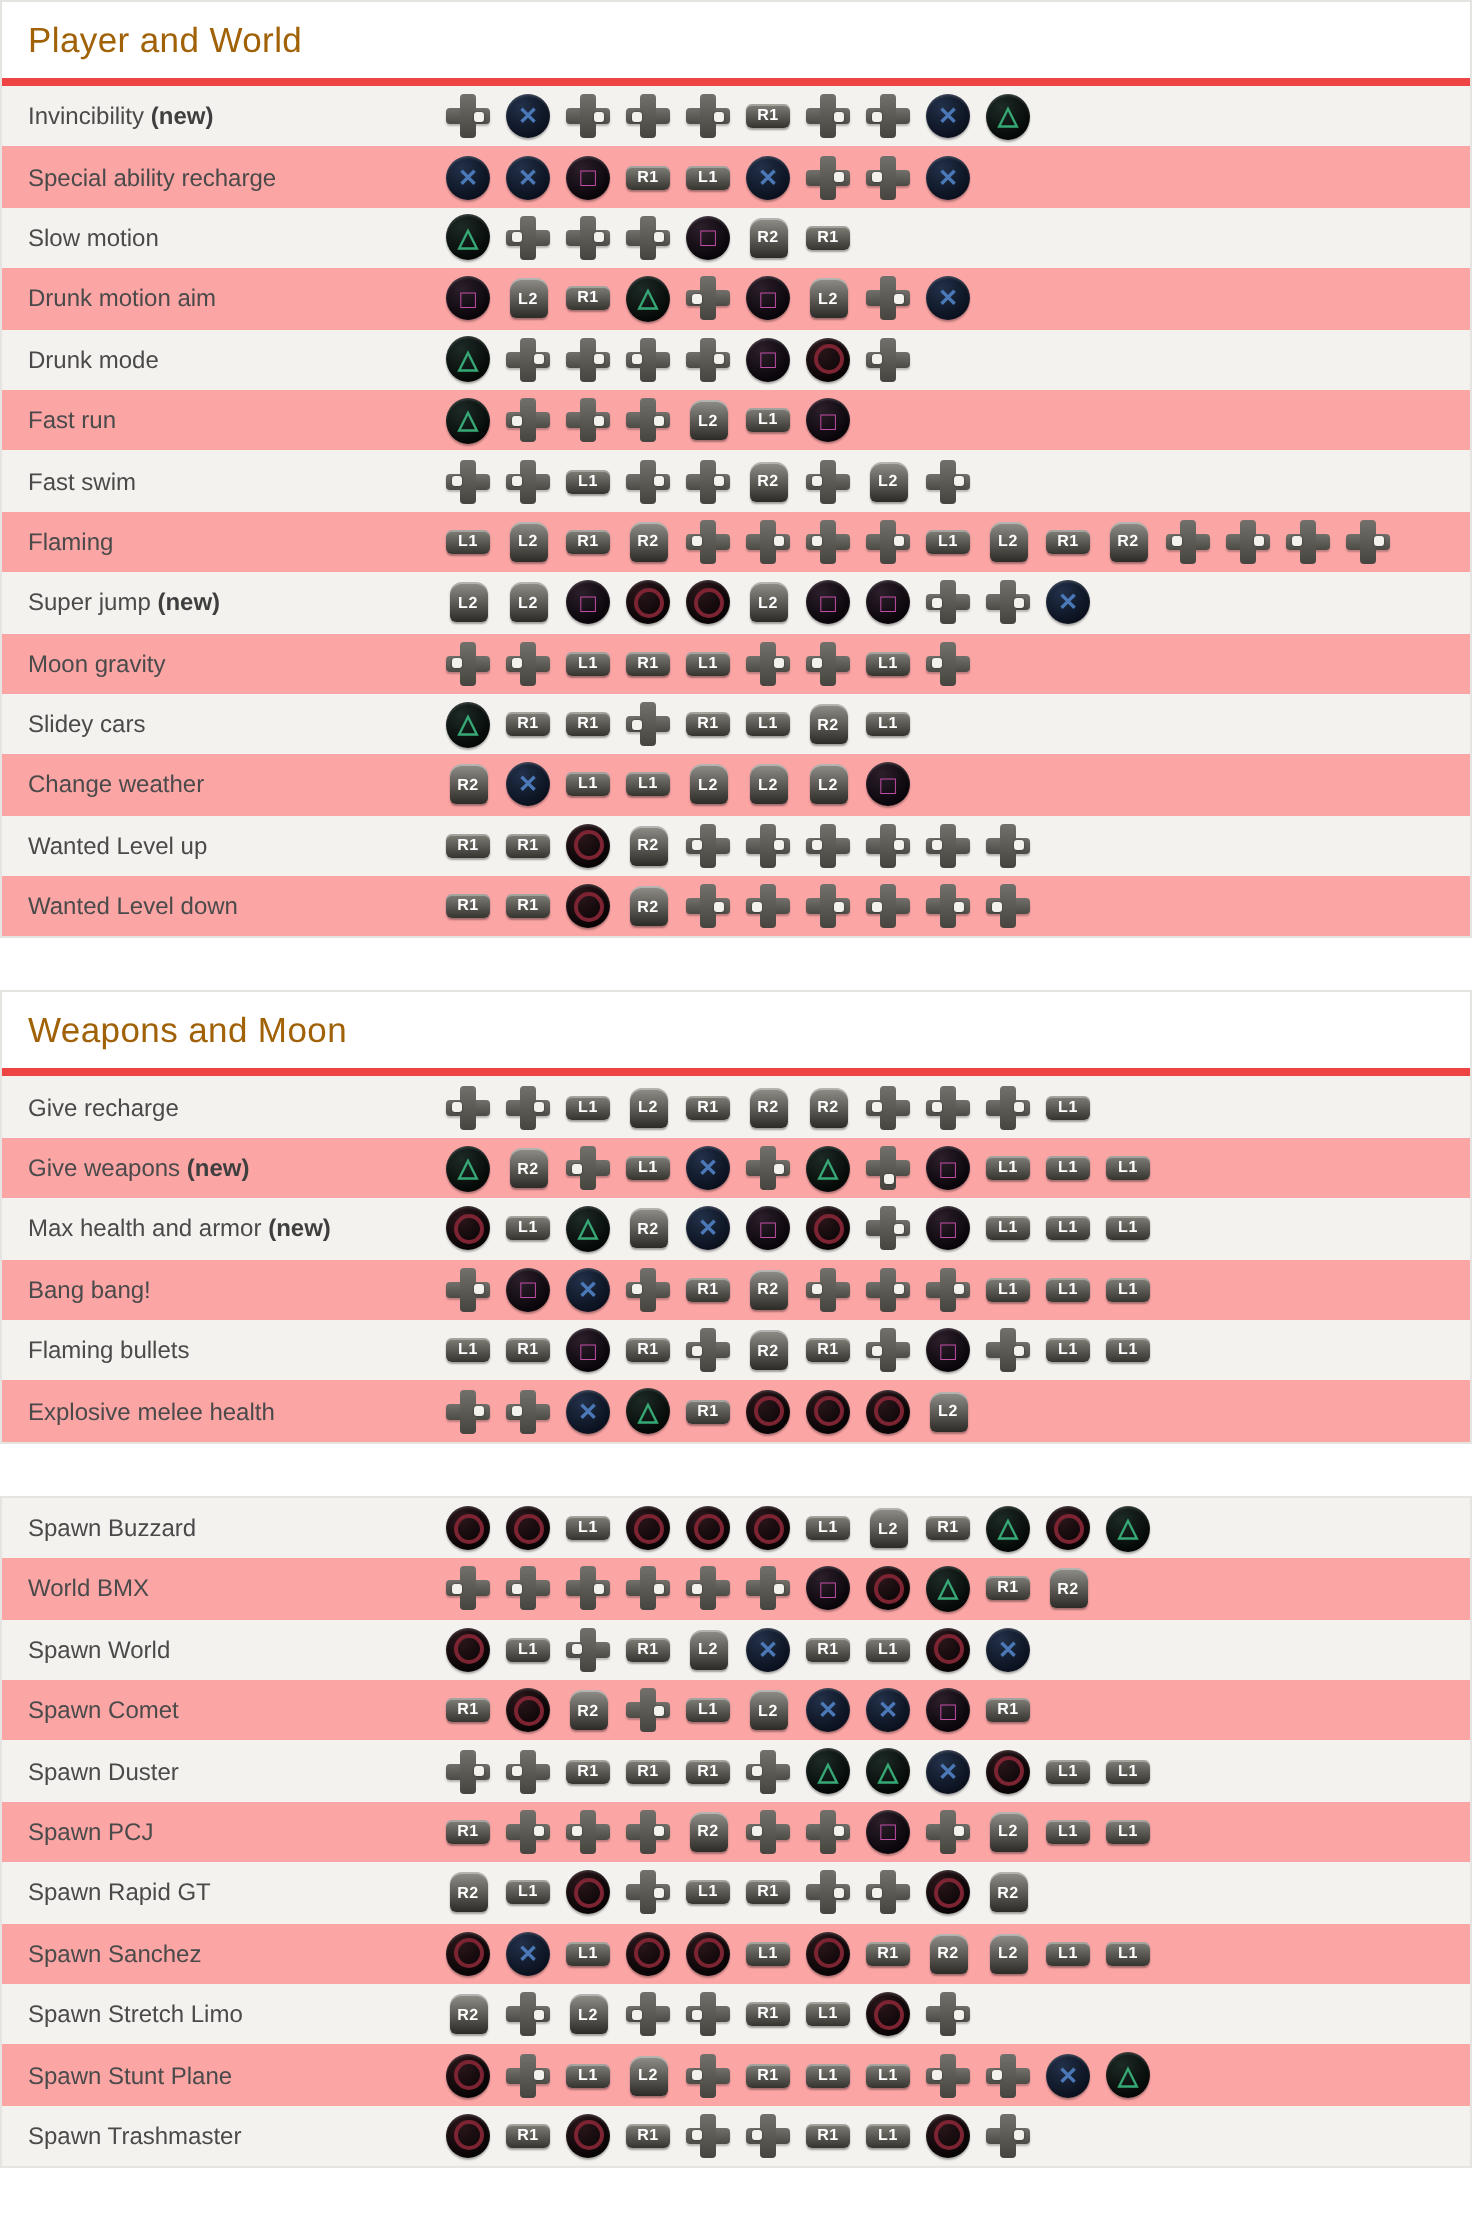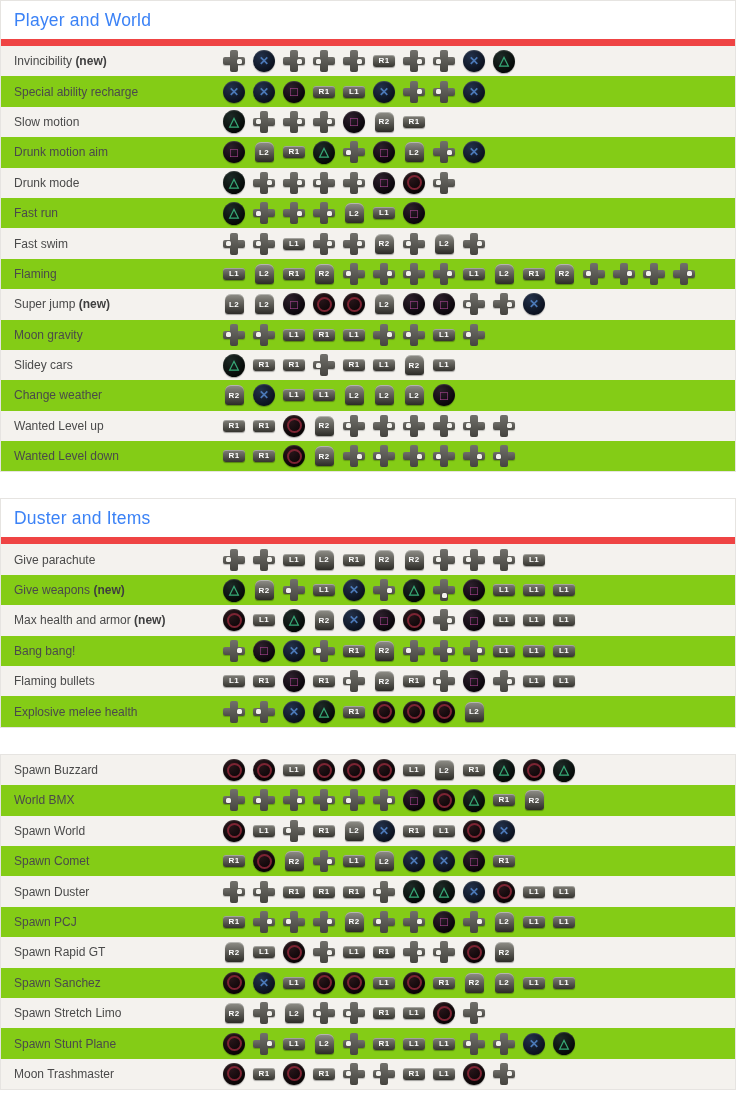--- a/index.html
+++ b/index.html
@@ -1,20 +1,20 @@
 <!DOCTYPE html>
 <html><head>
 <meta charset="utf-8">
 <style>
   html,body{margin:0;padding:0;background:#fff;}
   body{width:736px;height:1116px;overflow:hidden;font-family:"Liberation Sans",sans-serif;}
   .section{background:#fff;border:1px solid #e6e4e1;margin-bottom:26px;}
-  .section-title{margin:0;padding:9px 13px 8px;font-size:17.5px;font-weight:400;color:#3b82f6;
-    border-bottom:7px solid #ef4444;letter-spacing:.2px;}
-  .cheat-row{display:flex;align-items:center;height:30.4px;padding-left:13px;background:#84cc16;}
+  .section-title{margin:0;padding:9px 13px 8px;font-size:17.5px;font-weight:400;color:#a16207;
+    border-bottom:4px solid #ef4444;letter-spacing:.2px;}
+  .cheat-row{display:flex;align-items:center;height:30.4px;padding-left:13px;background:#fca5a5;}
   .cheat-row:nth-child(odd){background:#f4f2ee;}
   .cheat-label{width:209px;flex:0 0 209px;font-size:12px;color:#4a4a4a;white-space:nowrap;}
   .cheat-label b{color:#3f3f3f;margin-top:47px;}
   .btn-seq{display:flex;align-items:center;gap:8px;}
   .cell{width:22px;height:22px;flex:0 0 22px;display:flex;align-items:center;justify-content:center;position:relative;}
   
   .dpad{position:absolute;inset:0;}
   .dpad::before{content:"";position:absolute;left:0;top:7px;width:22px;height:8px;border-radius:2px;
     background:linear-gradient(#71706b,#4b4a45);box-shadow:0 1px 1px rgba(0,0,0,.25);}
   .dpad::after{content:"";position:absolute;top:0;left:7px;width:8px;height:22px;border-radius:2px;
@@ -628,24 +628,24 @@
             <span class="cell">
               <span class="dpad">
                 <span class="dot left"></span>
               </span>
             </span>
           </div>
         </div>
       </div>
     </div>
     <div class="section">
-      <h2 class="section-title">Duster and Items</h2>
+      <h2 class="section-title">Weapons and Moon</h2>
       <div>
         <div class="cheat-row">
-          <div class="cheat-label"><span>Give parachute</span></div>
+          <div class="cheat-label"><span>Give recharge</span></div>
           <div class="btn-seq">
             <span class="cell">
               <span class="dpad">
                 <span class="dot left"></span>
               </span>
             </span>
             <span class="cell">
               <span class="dpad">
                 <span class="dot right"></span>
               </span>
@@ -1391,21 +1391,21 @@
             </span>
             <span class="cell">
               <span class="face cross">✕</span>
             </span>
             <span class="cell">
               <span class="face triangle">△</span>
             </span>
           </div>
         </div>
         <div class="cheat-row">
-          <div class="cheat-label"><span>Moon Trashmaster</span></div>
+          <div class="cheat-label"><span>Spawn Trashmaster</span></div>
           <div class="btn-seq">
             <span class="cell">
               <span class="face circle">
                 <span class="ring"></span>
               </span>
             </span>
             <span class="cell">
               <span class="shoulder">R1</span>
             </span>
             <span class="cell">

